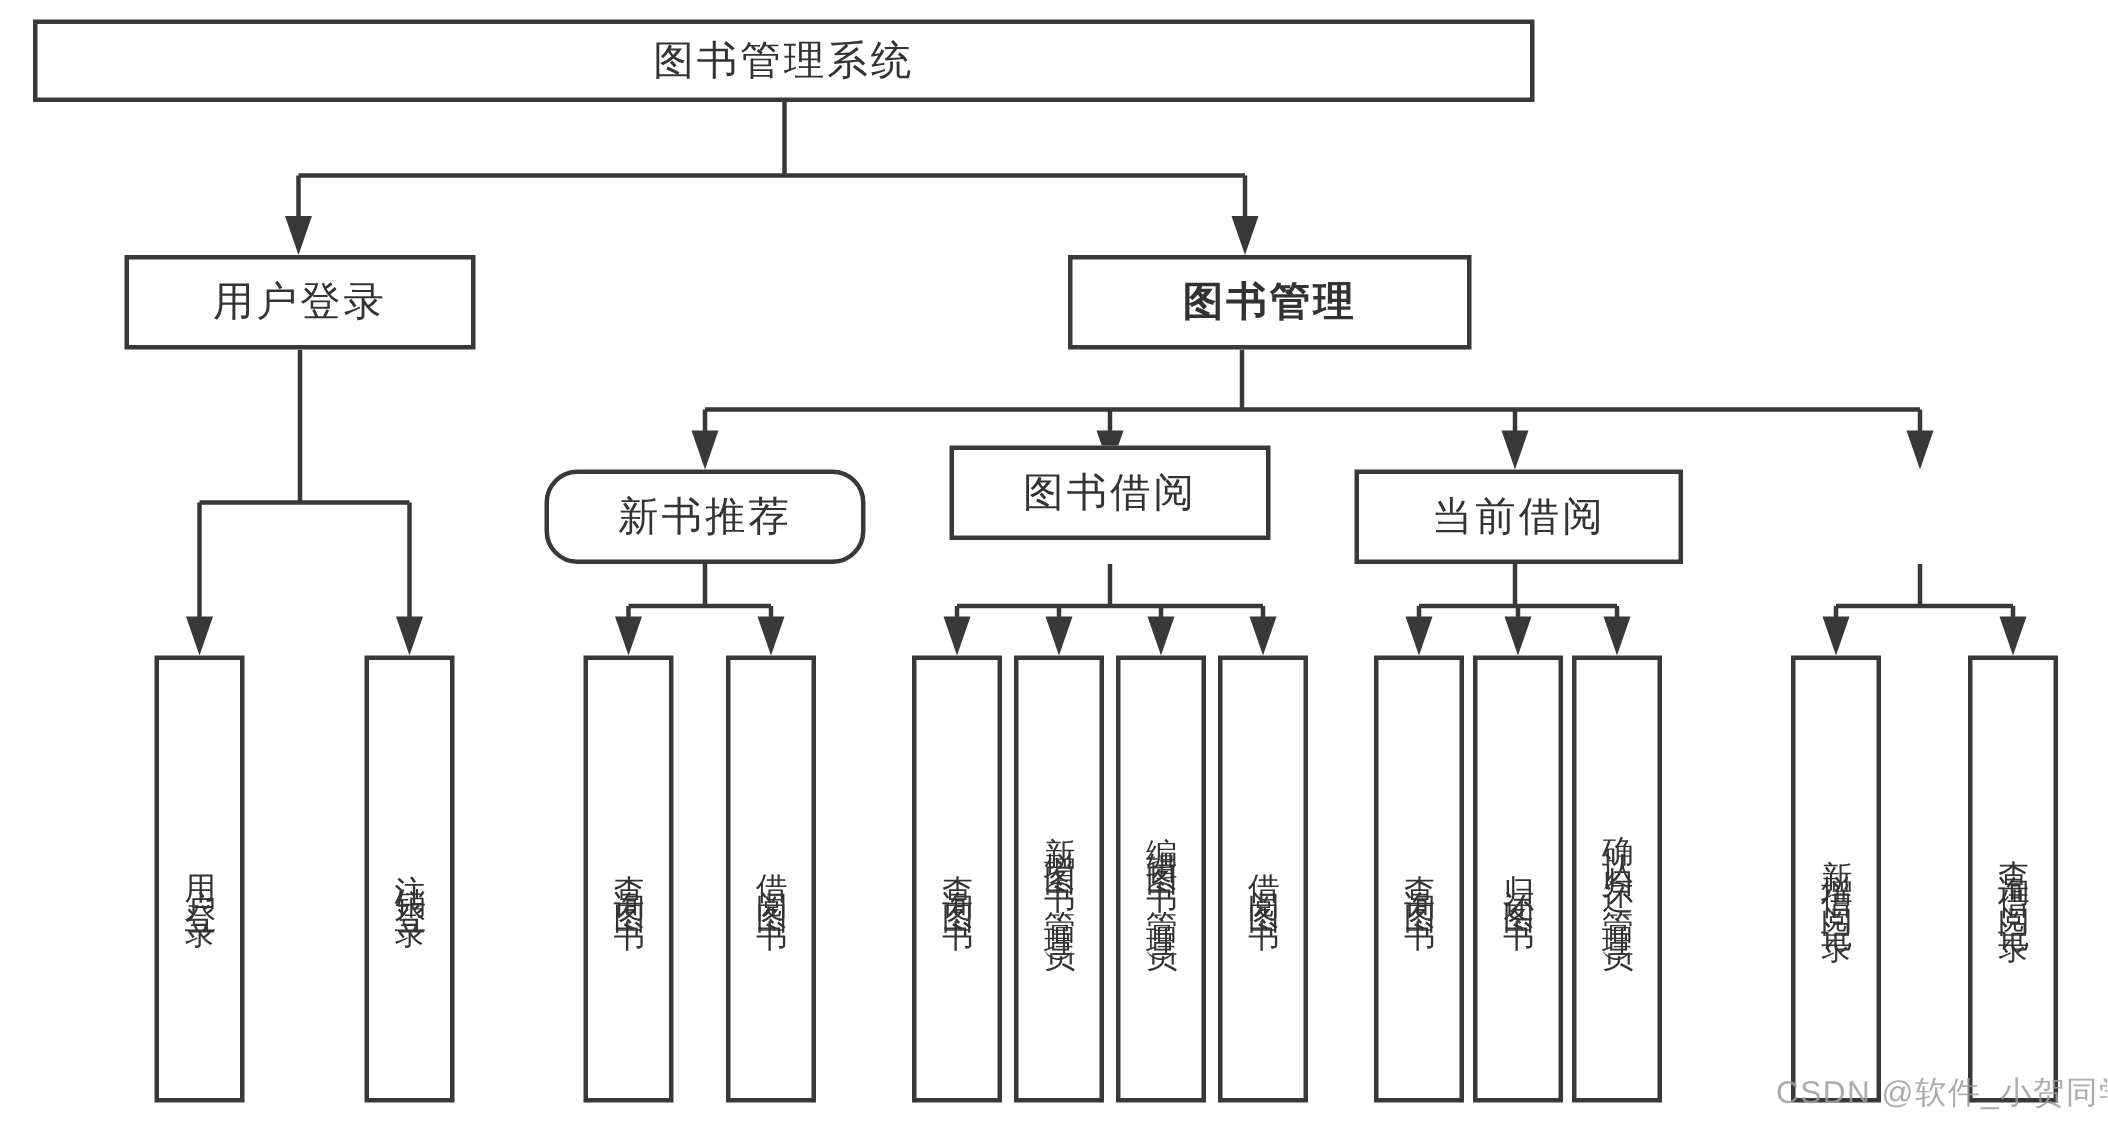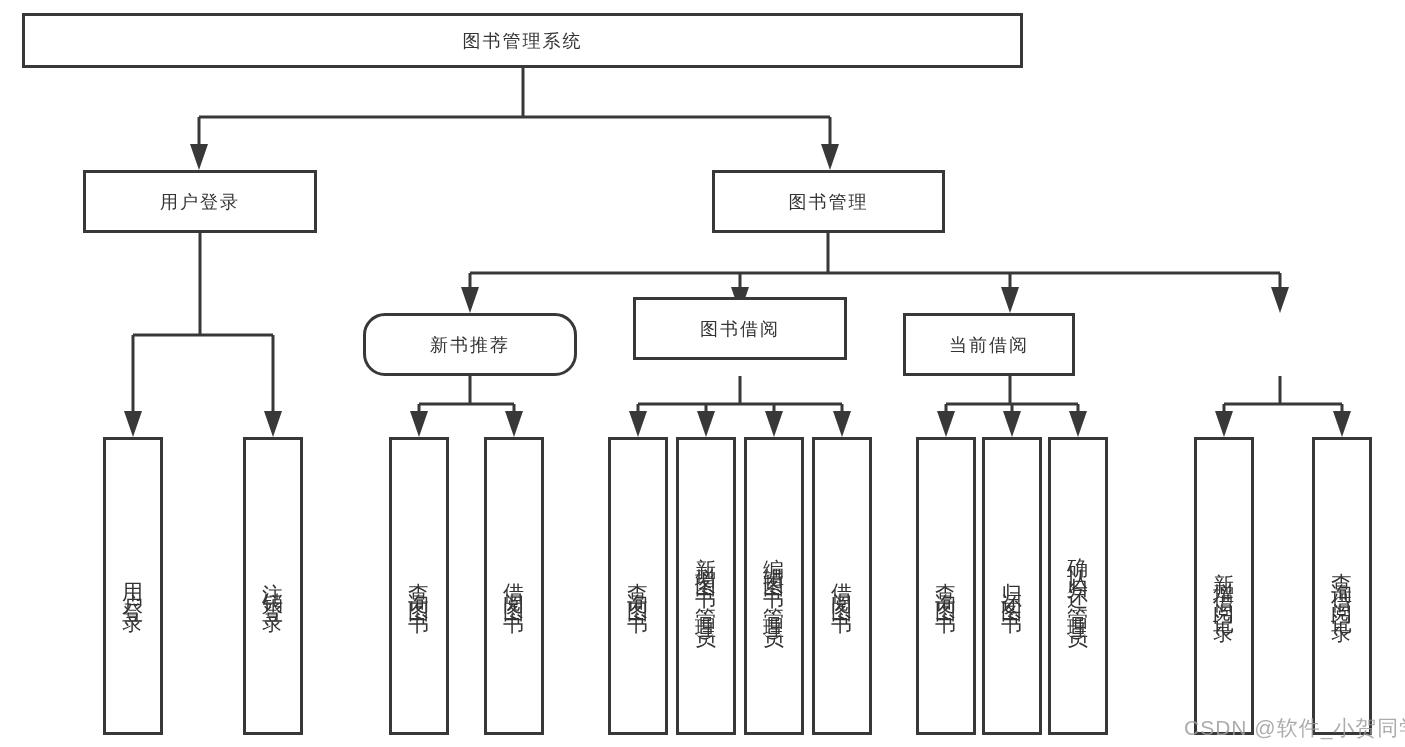--- a/index.html
+++ b/index.html
@@ -23,21 +23,21 @@
   }
   .box {
     position: absolute;
     box-sizing: border-box;
     border: 3px solid #383838;
     background: #ffffff;
     color: #333333;
     display: flex;
     align-items: center;
     justify-content: center;
-    font-size: 18px;
+    font-size: 27px;
     line-height: 1;
   }
   .box.h-label {
     letter-spacing: 2px;
   }
   .box.root {
     left: 22px; top: 13px; width: 1001px; height: 55px;
   }
   .box.lvl {
     height: 63px;
@@ -103,25 +103,25 @@
       <polygon points="1003,411 1021,411 1012,437"></polygon>
       <polygon points="1069,411 1087,411 1078,437"></polygon>
       <polygon points="1215,411 1233,411 1224,437"></polygon>
       <polygon points="1333,411 1351,411 1342,437"></polygon>
     </g>
   </svg>
 
   <div class="box root h-label">图书管理系统</div>
 
   <div class="box lvl h-label" style="left:83px; top:170px; width:234px;">用户登录</div>
-  <div class="box lvl h-label" style="left:712px; top:170px; width:233px;">图书管理</div>
+  <div class="box lvl h-label" style="left:712px; top:170px; width:269px;font-weight:bold;">图书管理</div>
 
   <div class="box lvl h-label" style="left:363px; top:313px; width:214px;border-radius:22px;">新书推荐</div>
   <div class="box lvl h-label" style="left:633px; top:297px; width:214px;">图书借阅</div>
-  <div class="box lvl h-label" style="left:903px; top:313px; width:172px;">当前借阅</div>
+  <div class="box lvl h-label" style="left:903px; top:313px; width:219px;">当前借阅</div>
 
   <div class="box leaf" style="left:103px;">用户登录</div>
   <div class="box leaf" style="left:243px;">注销登录</div>
 
   <div class="box leaf" style="left:389px;">查询图书</div>
   <div class="box leaf" style="left:484px;">借阅图书</div>
 
   <div class="box leaf" style="left:608px;">查询图书</div>
   <div class="box leaf" style="left:676px;">新增图书（管理员）</div>
   <div class="box leaf" style="left:744px;">编辑图书（管理员）</div>

